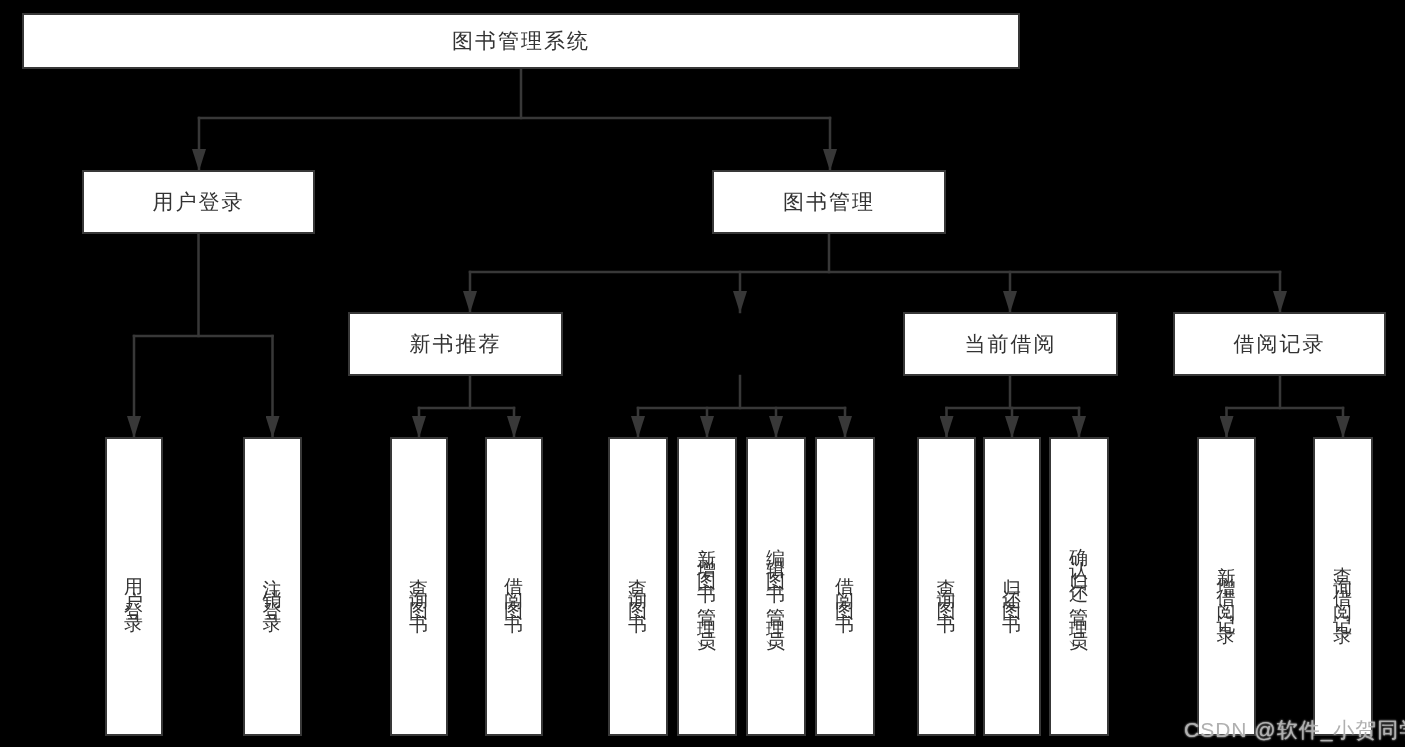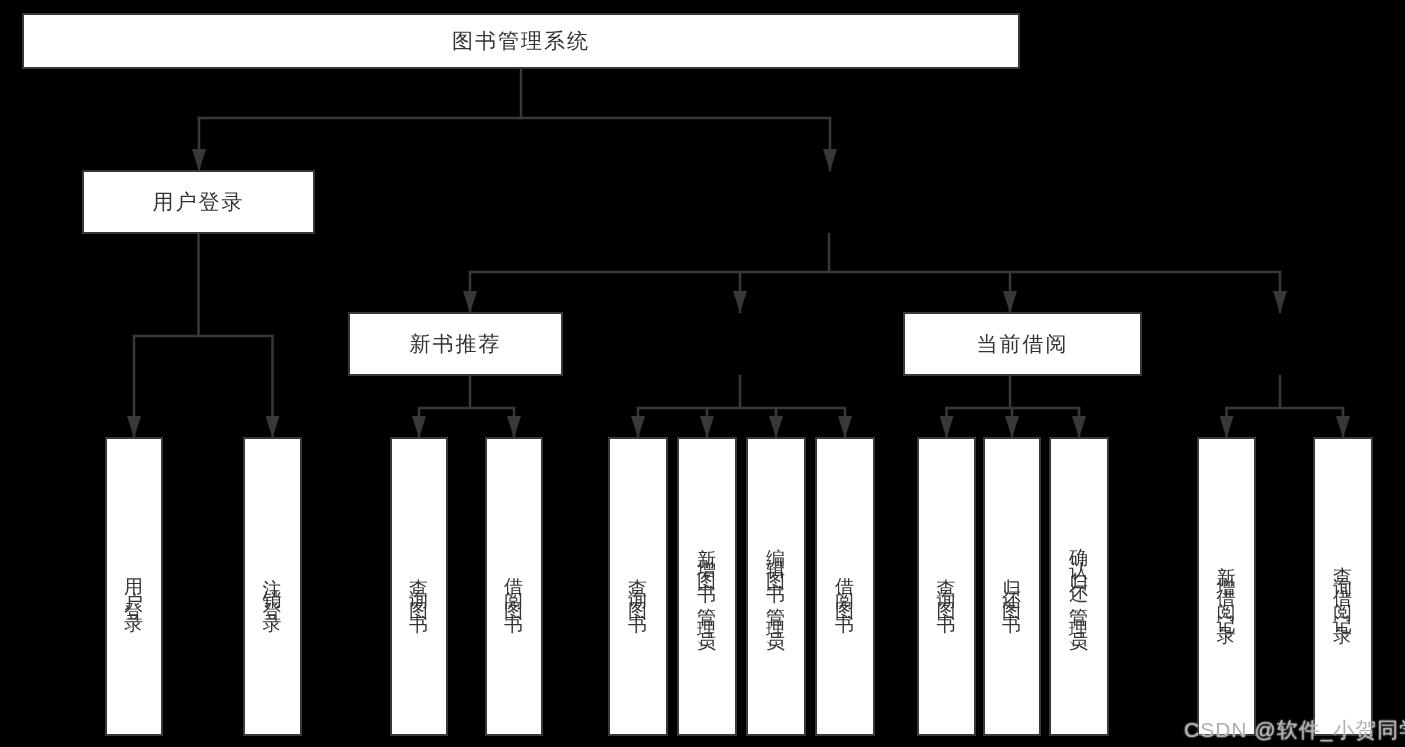--- a/index.html
+++ b/index.html
@@ -111,26 +111,32 @@
     </g>
   </svg>
 
   <div class="node hnode" style="left:22px; top:13px; width:998px; height:56px">
     <span>图书管理系统</span>
   </div>
 
   <div class="node hnode" style="left:82px; top:170px; width:233px; height:64px">
     <span>用户登录</span>
   </div>
+  <div class="node hnode" style="left:712px; top:170px; width:234px; height:64px">
+    <span>图书管理</span>
+  </div>
 
   <div class="node hnode" style="left:348px; top:312px; width:215px; height:64px">
     <span>新书推荐</span>
   </div>
-  <div class="node hnode" style="left:903px; top:312px; width:239px; height:64px">
+  <div class="node hnode" style="left:903px; top:312px; width:215px; height:64px">
     <span>当前借阅</span>
+  </div>
+  <div class="node hnode" style="left:1173px; top:312px; width:213px; height:64px">
+    <span>借阅记录</span>
   </div>
 
   <div class="node vnode" style="left:105px; top:437px; width:58px; height:299px">
     <span class="vtext">用户登录</span>
   </div>
   <div class="node vnode" style="left:243px; top:437px; width:59px; height:299px">
     <span class="vtext">注销登录</span>
   </div>
 
   <div class="node vnode" style="left:390px; top:437px; width:58px; height:299px">

